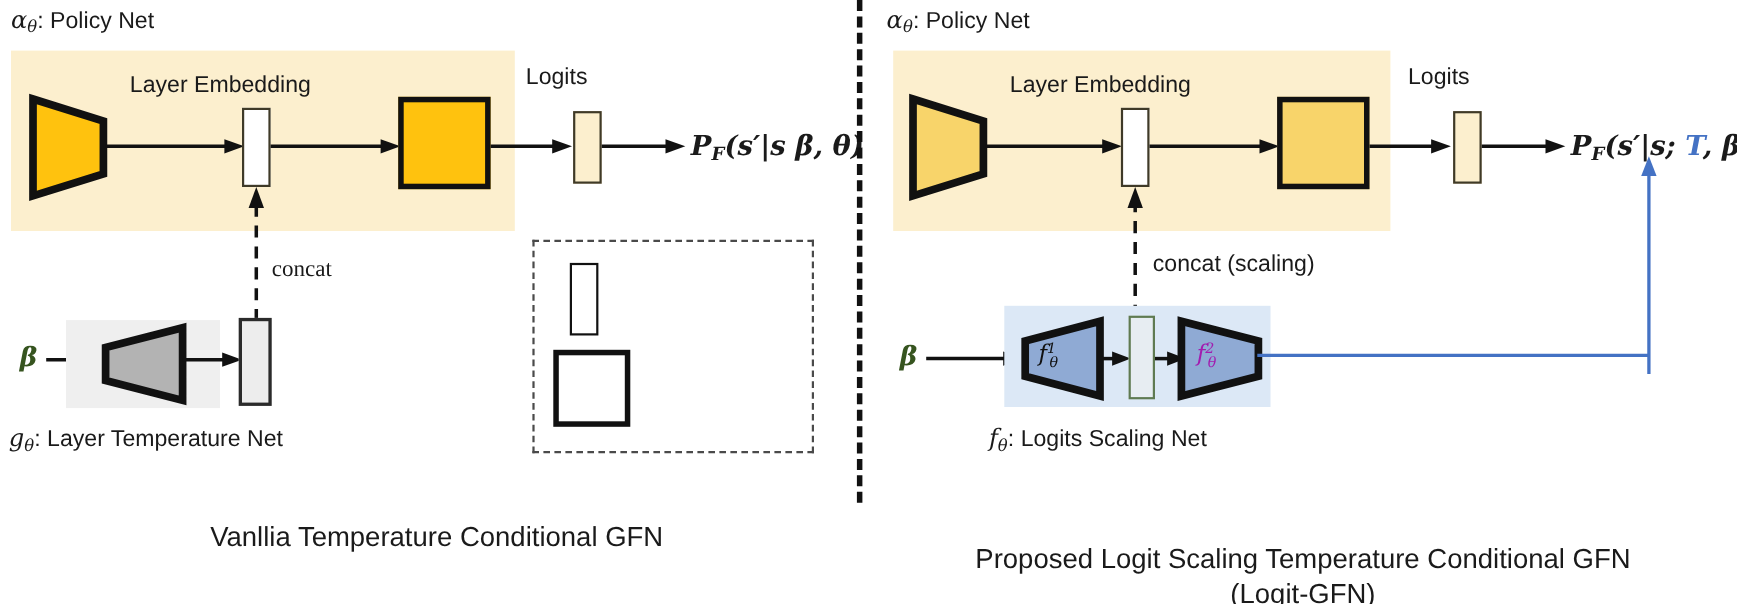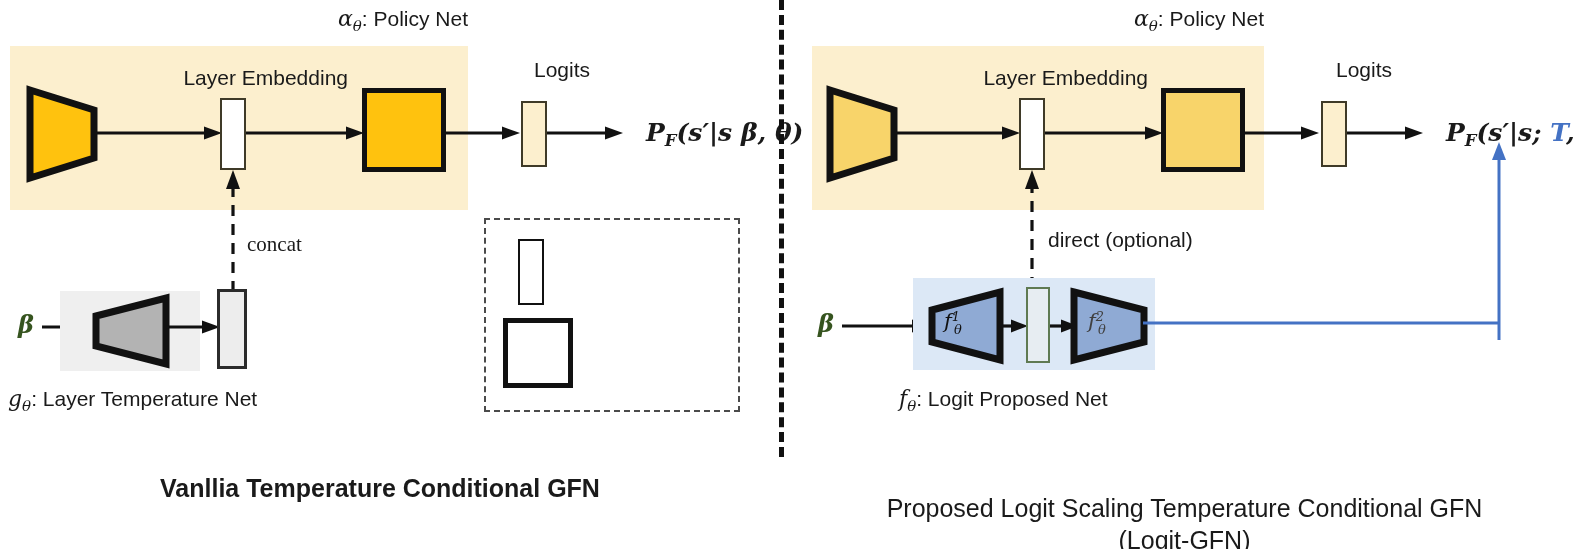--- a/index.html
+++ b/index.html
@@ -32,36 +32,35 @@
     background: #EFEFEF;
   }
 
   
   .label {
     font-size: 21px;
     color: #1a1a1a;
     white-space: nowrap;
     line-height: 1.15;
   }
-  .label.center { text-align: right; }
+  .label.center { text-align: left; }
   .math {
     font-family: "DejaVu Serif", serif;
     font-style: italic;
     white-space: nowrap;
   }
   .title-math {
     font-size: 22px;
   }
   .formula {
     font-family: "DejaVu Serif", serif;
     font-weight: bold;
     font-style: italic;
     font-size: 25px;
     white-space: nowrap;
-    margin-left: 18px;
   }
   .formula .sub {
     font-size: 0.66em;
     vertical-align: -0.28em;
     font-style: italic;
   }
   .beta-sym {
     font-family: "DejaVu Serif", serif;
     font-style: italic;
     font-weight: bold;
@@ -217,21 +216,21 @@
     <div></div>
     <div></div>
   </div>
 
   <div class="abs nn-box" style="left:503px; top:318px; width:70px; height:70px; background:#ffffff;"></div>
   <div class="abs legend-txt" style="left:586px; top:325px; width:140px;">
     <div></div>
     <div></div>
   </div>
 
-  <div class="abs caption" style="left:0px; top:472px; width:760px;font-weight:bold;">
+  <div class="abs caption" style="left:17px; top:472px; width:760px;">
     <div>Vanllia Temperature Conditional GFN</div>
   </div>
 
   <div class="abs divider" style="left:779px; top:0px; height:457px;"></div>
 
   <div class="abs label center" style="left:806px; top:6px; width:458px;">
     <span class="math title-math">α</span><span class="math title-math" style="font-size:15px; vertical-align:-0.3em;">θ</span><span>: Policy Net</span>
   </div>
 
   <div class="abs policy-panel" style="left:812px; top:46px; width:452px; height:164px;"></div>
@@ -277,21 +276,21 @@
   <svg class="abs" style="left:1490px; top:142px;" width="18" height="198" viewBox="0 0 18 198">
     <line x1="9" y1="198" x2="9" y2="16" stroke="#4472C4" stroke-width="3"></line>
     <polygon points="9,0 2,18 16,18" fill="#4472C4"></polygon>
   </svg>
 
   <svg class="abs" style="left:1023px; top:170px;" width="18" height="118" viewBox="0 0 18 118">
     <line x1="9" y1="118" x2="9" y2="18" stroke="#111111" stroke-width="3.2" stroke-dasharray="11,8"></line>
     <polygon points="9,0 2,19 16,19" fill="#111111"></polygon>
   </svg>
 
-  <div class="abs label" style="left:1048px; top:228px;">direct (optional)</div>
+  <div class="abs label" style="left:1048px; top:228px;">concat (scaling)</div>
 
   <div class="abs beta-sym" style="left:818px; top:309px;">β</div>
 
   <svg class="abs" style="left:842px; top:318px;" width="88" height="16" viewBox="0 0 88 16">
     <line x1="0" y1="8" x2="72" y2="8" stroke="#111111" stroke-width="3.2"></line>
     <polygon points="88,8 70,1.5 70,14.5" fill="#111111"></polygon>
   </svg>
 
   <div class="abs scaling-panel" style="left:913px; top:278px; width:242px; height:92px;"></div>
 
@@ -310,31 +309,31 @@
   <div class="abs emb-vec greenish" style="left:1026px; top:287px; width:24px; height:76px;"></div>
 
   <svg class="abs" style="left:1050px; top:318px;" width="28" height="16" viewBox="0 0 28 16">
     <line x1="0" y1="8" x2="14" y2="8" stroke="#111111" stroke-width="3.2"></line>
     <polygon points="28,8 11,1.5 11,14.5" fill="#111111"></polygon>
   </svg>
 
   <svg class="abs" style="left:1070px; top:288px;" width="78" height="76" viewBox="0 0 78 76">
     <polygon points="4,4 74,22 74,54 4,72" fill="#8FAAD4" stroke="#111111" stroke-width="7" stroke-linejoin="miter"></polygon>
   </svg>
-  <div class="abs math" style="left:1088px; top:309px; font-size:21px; color:#404040;">
+  <div class="abs math" style="left:1088px; top:309px; font-size:21px; color:#a21caf;">
     <span>f</span><span style="font-size:13px; vertical-align:0.55em;">2</span><span style="font-size:13px; vertical-align:-0.45em; margin-left:-6px;">θ</span>
   </div>
 
   <svg class="abs" style="left:1143px; top:319px;" width="360" height="8" viewBox="0 0 360 8">
     <line x1="0" y1="4" x2="356" y2="4" stroke="#4472C4" stroke-width="3"></line>
   </svg>
 
 
   <div class="abs label" style="left:899px; top:386px;">
-    <span class="math" style="font-size:22px;">f</span><span class="math" style="font-size:15px; vertical-align:-0.32em;">θ</span><span>: Logit Proposed Net</span>
+    <span class="math" style="font-size:22px;">f</span><span class="math" style="font-size:15px; vertical-align:-0.32em;">θ</span><span>: Logits Scaling Net</span>
   </div>
 
   <div class="abs caption" style="left:790px; top:492px; width:789px;">
     <div>Proposed Logit Scaling Temperature Conditional GFN</div>
     <div>(Logit-GFN)</div>
   </div>
 
 </div>
 
 </body></html>

